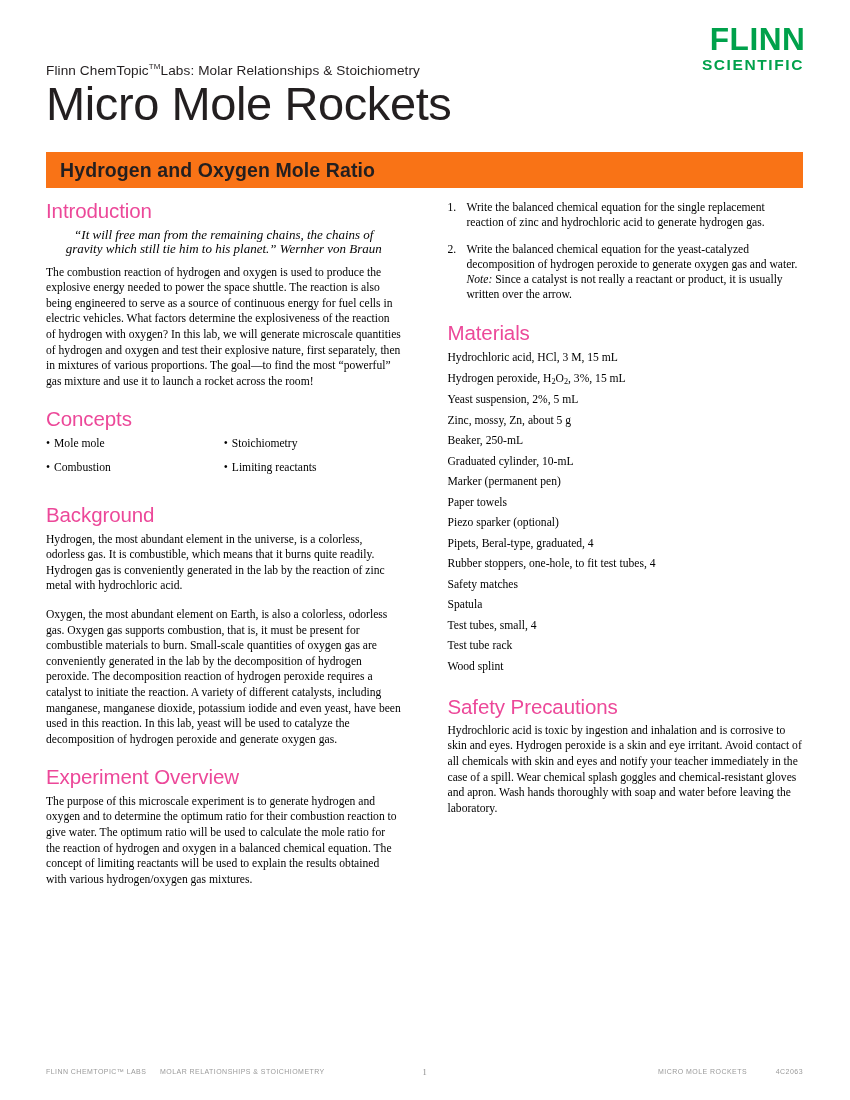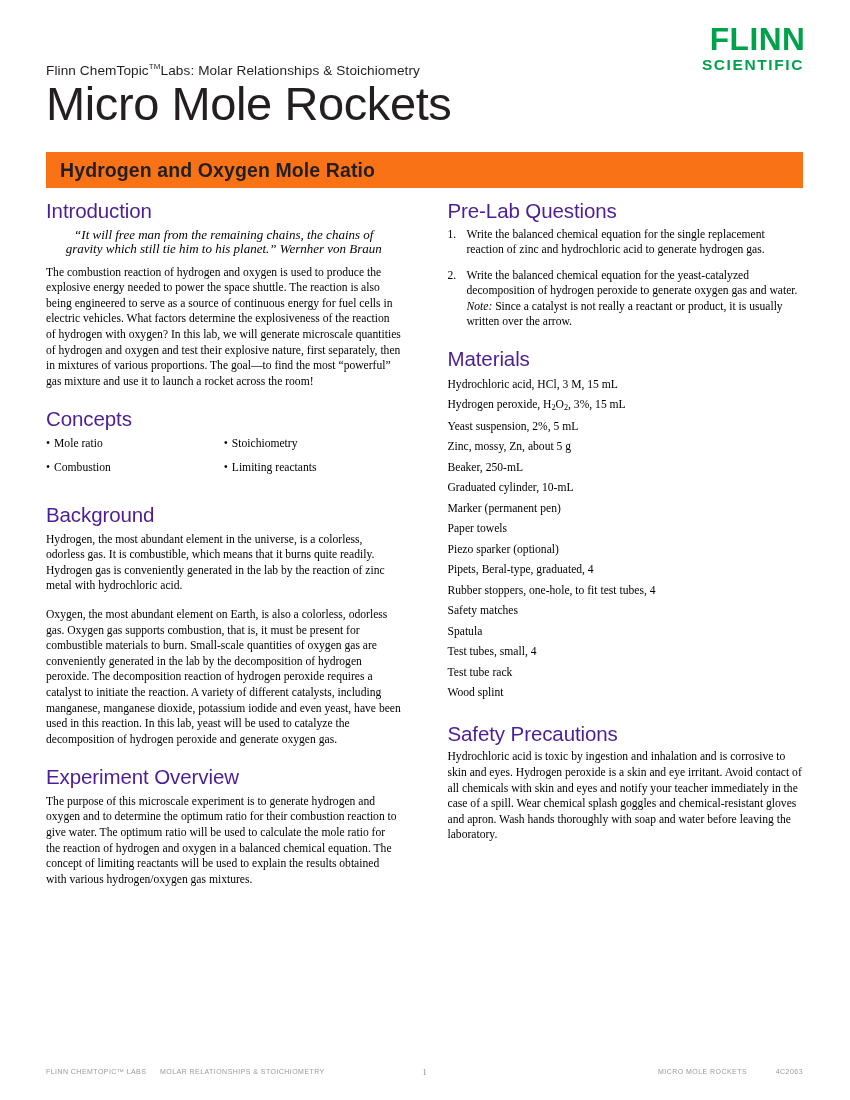--- a/index.html
+++ b/index.html
@@ -93,21 +93,21 @@
     width: 757px;
     display: flex;
     gap: 46px;
   }
   .col { width: 356px; }
 
   h2.sec {
     font-family: "Liberation Sans", sans-serif;
     font-size: 20.5px;
     font-weight: normal;
-    color: #4c1d95;
+    color: #ec4899;
     margin: 0 0 5px 0;
     line-height: 1.1;
     letter-spacing: -0.1px;
   }
   .col-right h2.sec { margin-bottom: 4px; }
   h2.sec.spaced { margin-top: 19px; }
 
   p.body {
     font-family: Liberation Serif, serif;
     font-size: 11.6px;
@@ -223,40 +223,39 @@
 
     <div class="col col-left">
 
       <h2 class="sec">Introduction</h2>
       <div class="quote">“It will free man from the remaining chains, the chains of gravity which still tie him to his planet.”   Wernher von Braun</div>
       <p class="body">The combustion reaction of hydrogen and oxygen is used to produce the explosive energy needed to power the space shuttle. The reaction is also being engineered to serve as a source of continuous energy for fuel cells in electric vehicles. What factors determine the explosiveness of the reaction of hydrogen with oxygen? In this lab, we will generate microscale quantities of hydrogen and oxygen and test their explosive nature, first separately, then in mixtures of various proportions. The goal—to find the most “powerful” gas mixture and use it to launch a rocket across the room!</p>
 
       <h2 class="sec spaced">Concepts</h2>
       <div class="concepts">
         <div class="concept-col">
-          <div class="concept-item"><span class="bull">•</span><span>Mole ratio</span></div>
+          <div class="concept-item"><span class="bull">•</span><span>Mole mole</span></div>
           <div class="concept-item"><span class="bull">•</span><span>Combustion</span></div>
         </div>
         <div class="concept-col">
           <div class="concept-item"><span class="bull">•</span><span>Stoichiometry</span></div>
           <div class="concept-item"><span class="bull">•</span><span>Limiting reactants</span></div>
         </div>
       </div>
 
       <h2 class="sec spaced">Background</h2>
       <p class="body">Hydrogen, the most abundant element in the universe, is a colorless, odorless gas. It is combustible, which means that it burns quite readily. Hydrogen gas is conveniently generated in the lab by the reaction of zinc metal with hydrochloric acid.</p>
       <p class="body">Oxygen, the most abundant element on Earth, is also a colorless, odorless gas. Oxygen gas supports combustion, that is, it must be present for combustible materials to burn. Small-scale quantities of oxygen gas are conveniently generated in the lab by the decomposition of hydrogen peroxide. The decomposition reaction of hydrogen peroxide requires a catalyst to initiate the reaction. A variety of different catalysts, including manganese, manganese dioxide, potassium iodide and even yeast, have been used in this reaction. In this lab, yeast will be used to catalyze the decomposition of hydrogen peroxide and generate oxygen gas.</p>
 
       <h2 class="sec spaced">Experiment Overview</h2>
       <p class="body">The purpose of this microscale experiment is to generate hydrogen and oxygen and to determine the optimum ratio for their combustion reaction to give water. The optimum ratio will be used to calculate the mole ratio for the reaction of hydrogen and oxygen in a balanced chemical equation. The concept of limiting reactants will be used to explain the results obtained with various hydrogen/oxygen gas mixtures.</p>
     </div>
 
     <div class="col col-right">
 
-      <h2 class="sec">Pre-Lab Questions</h2>
       <ol class="prelab">
         <li>
           <span class="num">1.</span><span>Write the balanced chemical equation for the single replacement reaction of zinc and hydrochloric acid to generate hydrogen gas.</span>
         </li>
         <li>
           <span class="num">2.</span><span>Write the balanced chemical equation for the yeast-catalyzed decomposition of hydrogen peroxide to generate oxygen gas and water. </span><span class="note-em">Note:</span><span> Since a catalyst is not really a reactant or product, it is usually written over the arrow.</span>
         </li>
       </ol>
 
       <h2 class="sec spaced">Materials</h2>

